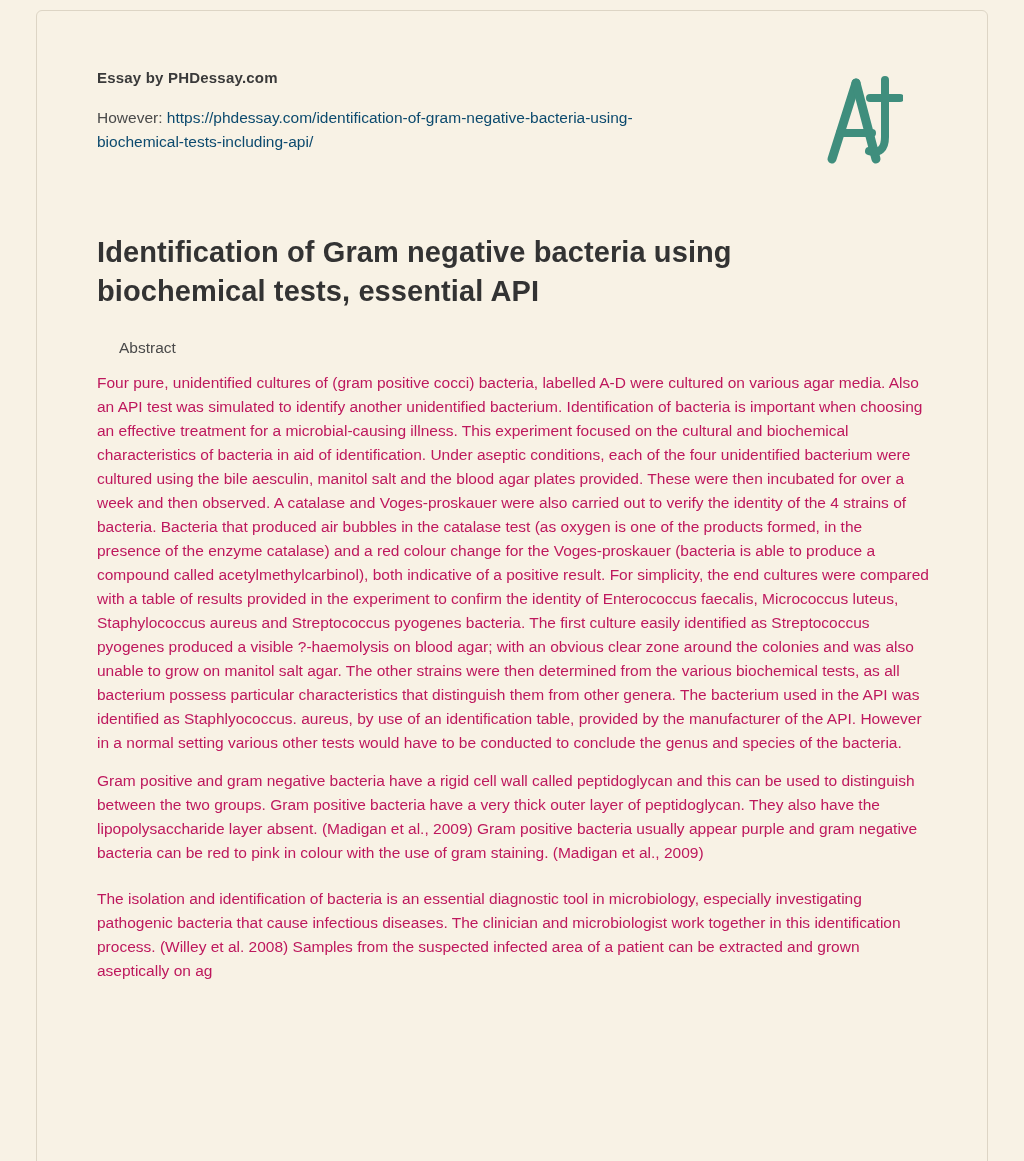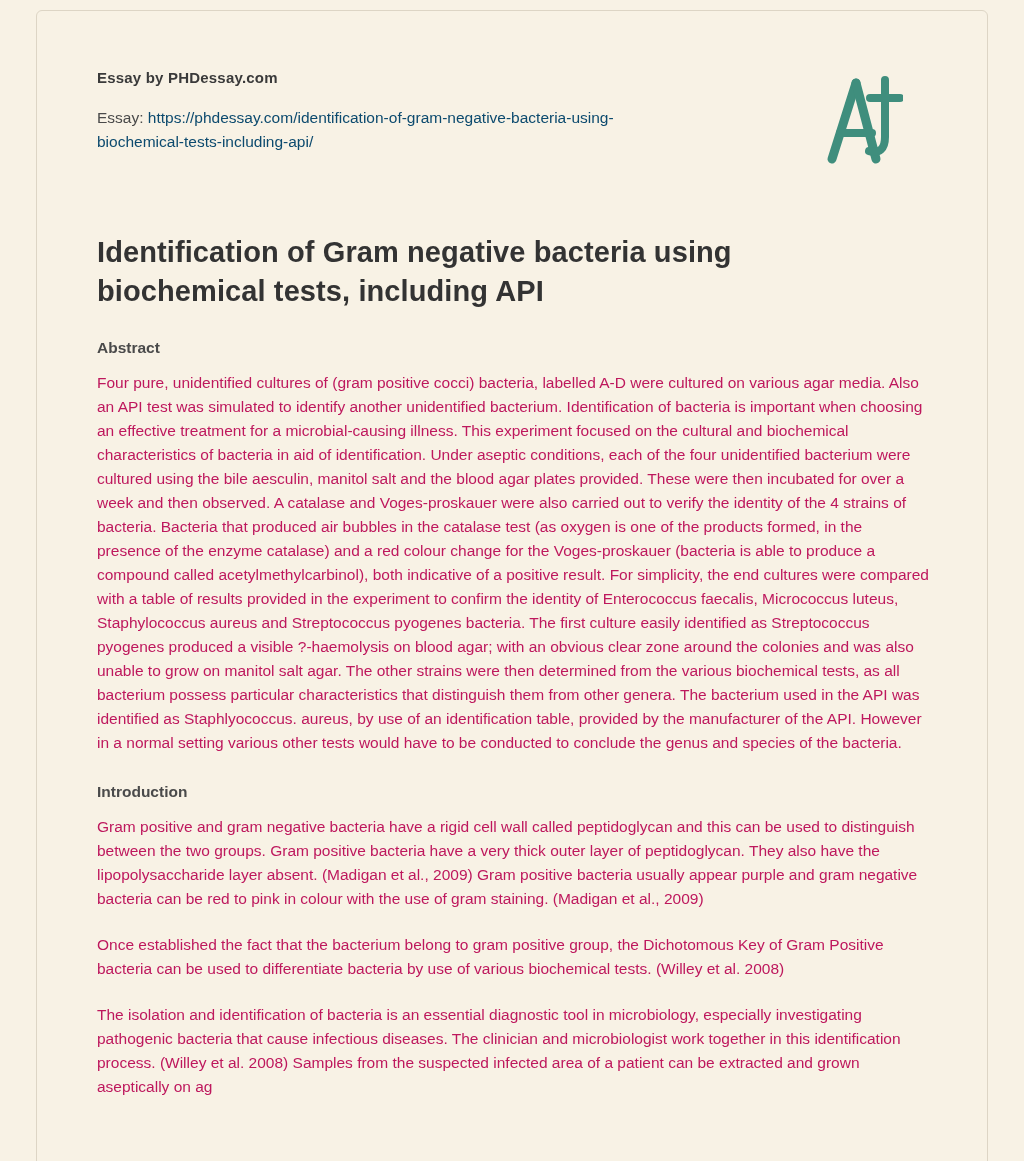--- a/index.html
+++ b/index.html
@@ -54,22 +54,23 @@
     font-size: 29px;
     line-height: 1.35;
     font-weight: 600;
     color: #333333;
     max-width: 690px;
     letter-spacing: 0.1px;
   }
   h3.section-heading {
     margin-top: 28px;
     font-size: 15.5px;
-    font-weight: 700;
+    font-weight: 400;
     color: #4a4a4a;
+    margin-left: 22px;
   }
   p.body-para {
     margin-top: 14px;
     font-size: 15.5px;
     line-height: 24px;
     color: #be185d;
     max-width: 836px;
   }
   p.body-para + p.body-para {
     margin-top: 22px;
@@ -77,42 +78,40 @@
   .section { margin-top: 6px; }
 </style>
 </head>
 <body>
 
 <div class="card">
 
   <div class="header-row">
     <div>
       <h2 class="site-title">Essay by PHDessay.com</h2>
-      <p class="source"><span>Essay:</span> <a href="#" title="https://phdessay.com/identification-of-gram-negative-bacteria-using-biochemical-tests-including-api/">https://phdessay.com/identification-of-gram-negative-bacteria-using-biochemical-tests-including-api/</a></p>
+      <p class="source"><span>However:</span> <a href="#" title="https://phdessay.com/identification-of-gram-negative-bacteria-using-biochemical-tests-including-api/">https://phdessay.com/identification-of-gram-negative-bacteria-using-biochemical-tests-including-api/</a></p>
     </div>
     <div class="logo">
       <svg width="78" height="94" viewBox="0 0 78 94" aria-hidden="true">
         <g stroke="#3f8e7d" fill="none" stroke-linecap="round" stroke-linejoin="round">
           <path d="M7 88 L31 12" stroke-width="9"></path>
           <path d="M31 12 L51 88" stroke-width="9"></path>
           <path d="M15 62 L47 62" stroke-width="8"></path>
           <path d="M45 27 L75 27" stroke-width="8"></path>
           <path d="M60 9 L60 66 Q60 84 44 80" stroke-width="8"></path>
         </g>
       </svg>
     </div>
   </div>
 
-  <h1 class="essay-title">Identification of Gram negative bacteria using biochemical tests, including API</h1>
+  <h1 class="essay-title">Identification of Gram negative bacteria using biochemical tests, essential API</h1>
 
   <div class="section">
     <h3 class="section-heading">Abstract</h3>
     <p class="body-para">Four pure, unidentified cultures of (gram positive cocci) bacteria, labelled A-D were cultured on various agar media. Also an API test was simulated to identify another unidentified bacterium. Identification of bacteria is important when choosing an effective treatment for a microbial-causing illness. This experiment focused on the cultural and biochemical characteristics of bacteria in aid of identification. Under aseptic conditions, each of the four unidentified bacterium were cultured using the bile aesculin, manitol salt and the blood agar plates provided. These were then incubated for over a week and then observed. A catalase and Voges-proskauer were also carried out to verify the identity of the 4 strains of bacteria. Bacteria that produced air bubbles in the catalase test (as oxygen is one of the products formed, in the presence of the enzyme catalase) and a red colour change for the Voges-proskauer (bacteria is able to produce a compound called acetylmethylcarbinol), both indicative of a positive result. For simplicity, the end cultures were compared with a table of results provided in the experiment to confirm the identity of Enterococcus faecalis, Micrococcus luteus, Staphylococcus aureus and Streptococcus pyogenes bacteria. The first culture easily identified as Streptococcus pyogenes produced a visible ?-haemolysis on blood agar; with an obvious clear zone around the colonies and was also unable to grow on manitol salt agar. The other strains were then determined from the various biochemical tests, as all bacterium possess particular characteristics that distinguish them from other genera. The bacterium used in the API was identified as Staphlyococcus. aureus, by use of an identification table, provided by the manufacturer of the API. However in a normal setting various other tests would have to be conducted to conclude the genus and species of the bacteria.</p>
   </div>
 
   <div class="section">
-    <h3 class="section-heading">Introduction</h3>
     <p class="body-para">Gram positive and gram negative bacteria have a rigid cell wall called peptidoglycan and this can be used to distinguish between the two groups. Gram positive bacteria have a very thick outer layer of peptidoglycan. They also have the lipopolysaccharide layer absent. (Madigan et al., 2009) Gram positive bacteria usually appear purple and gram negative bacteria can be red to pink in colour with the use of gram staining. (Madigan et al., 2009)</p>
-    <p class="body-para">Once established the fact that the bacterium belong to gram positive group, the Dichotomous Key of Gram Positive bacteria can be used to differentiate bacteria by use of various biochemical tests. (Willey et al. 2008)</p>
     <p class="body-para">The isolation and identification of bacteria is an essential diagnostic tool in microbiology, especially investigating pathogenic bacteria that cause infectious diseases. The clinician and microbiologist work together in this identification process. (Willey et al. 2008) Samples from the suspected infected area of a patient can be extracted and grown aseptically on ag</p>
   </div>
 
 </div>
 
 </body></html>

